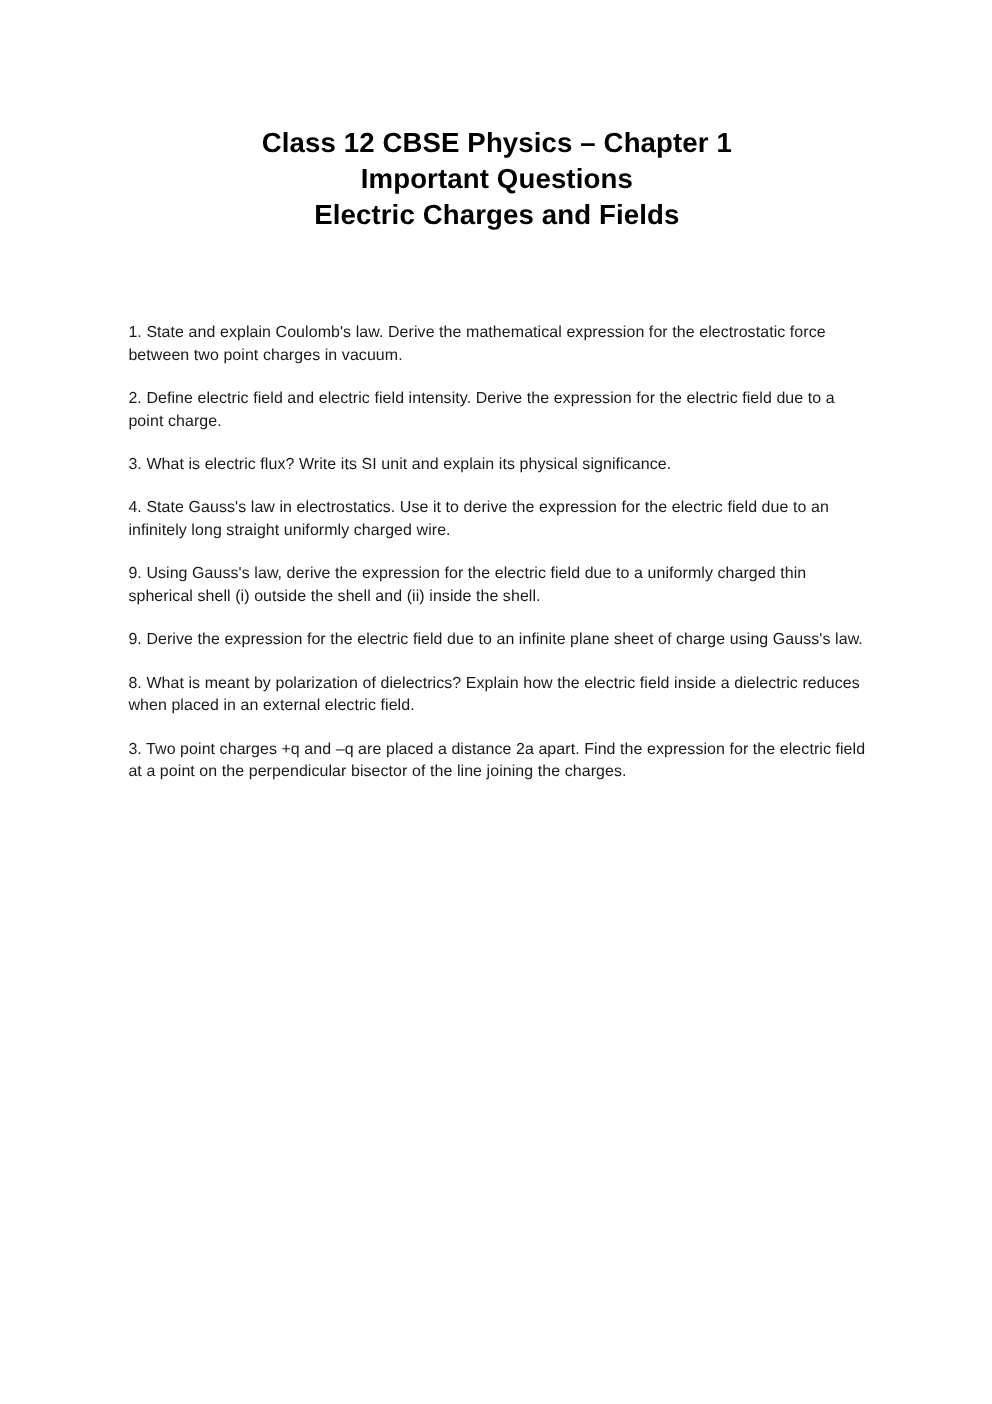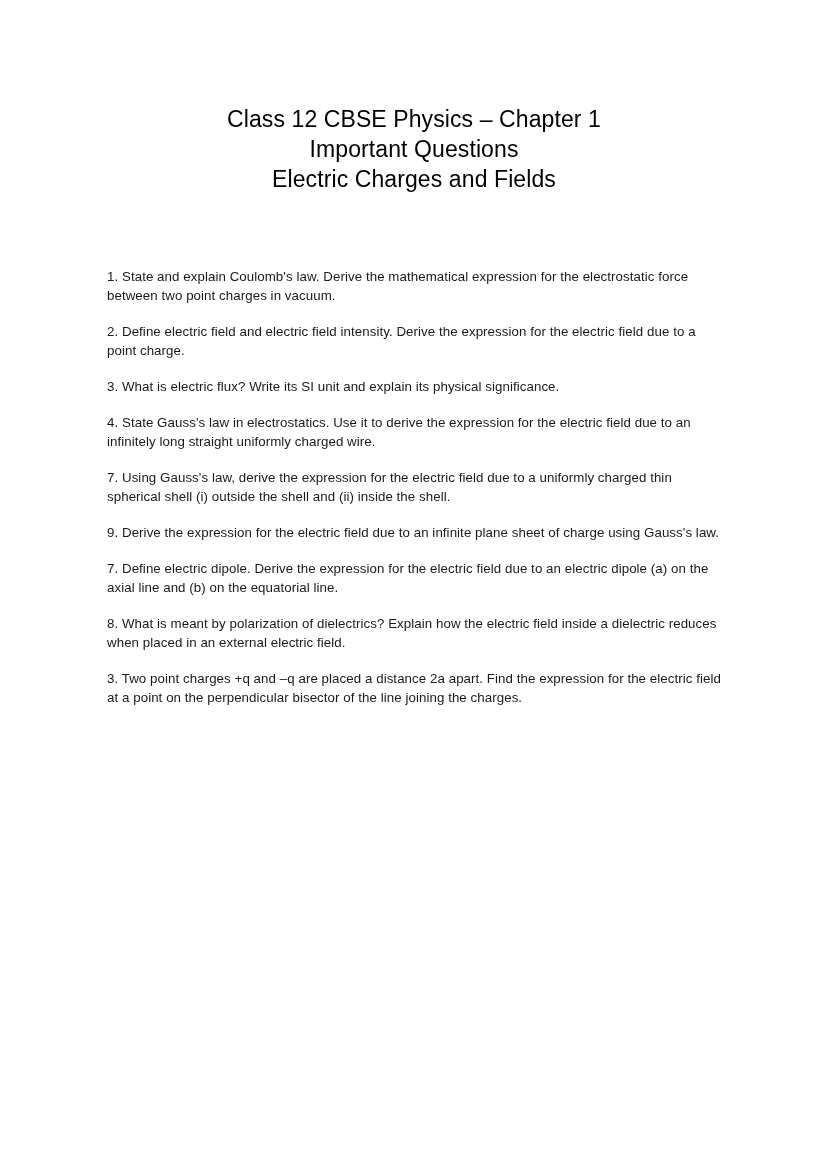--- a/index.html
+++ b/index.html
@@ -23,21 +23,21 @@
   }
   .doc-body {
     position: absolute;
     left: 107px;
     top: 104px;
     width: 614px;
   }
   .doc-title {
     text-align: center;
     font-size: 23px;
-    font-weight: normal;
+    font-weight: bold;
     line-height: 30px;
     letter-spacing: 0.1px;
     margin: 0;
     color: #000000;
   }
   .doc-title .line {
     display: block;
   }
   .questions {
     margin-top: 73px;
@@ -64,21 +64,20 @@
       <span class="line">Class 12 CBSE Physics – Chapter 1</span>
       <span class="line">Important Questions</span>
       <span class="line">Electric Charges and Fields</span>
     </h1>
 
     <div class="questions">
       <p class="question">1. State and explain Coulomb's law. Derive the mathematical expression for the electrostatic force between two point charges in vacuum.</p>
       <p class="question">2. Define electric field and electric field intensity. Derive the expression for the electric field due to a point charge.</p>
       <p class="question">3. What is electric flux? Write its SI unit and explain its physical significance.</p>
       <p class="question">4. State Gauss's law in electrostatics. Use it to derive the expression for the electric field due to an infinitely long straight uniformly charged wire.</p>
-      <p class="question">7. Using Gauss's law, derive the expression for the electric field due to a uniformly charged thin spherical shell (i) outside the shell and (ii) inside the shell.</p>
+      <p class="question">9. Using Gauss's law, derive the expression for the electric field due to a uniformly charged thin spherical shell (i) outside the shell and (ii) inside the shell.</p>
       <p class="question">9. Derive the expression for the electric field due to an infinite plane sheet of charge using Gauss's law.</p>
-      <p class="question">7. Define electric dipole. Derive the expression for the electric field due to an electric dipole (a) on the axial line and (b) on the equatorial line.</p>
       <p class="question">8. What is meant by polarization of dielectrics? Explain how the electric field inside a dielectric reduces when placed in an external electric field.</p>
       <p class="question">3. Two point charges +q and –q are placed a distance 2a apart. Find the expression for the electric field at a point on the perpendicular bisector of the line joining the charges.</p>
     </div>
 
   </div>
 </div>
 
 </body></html>

